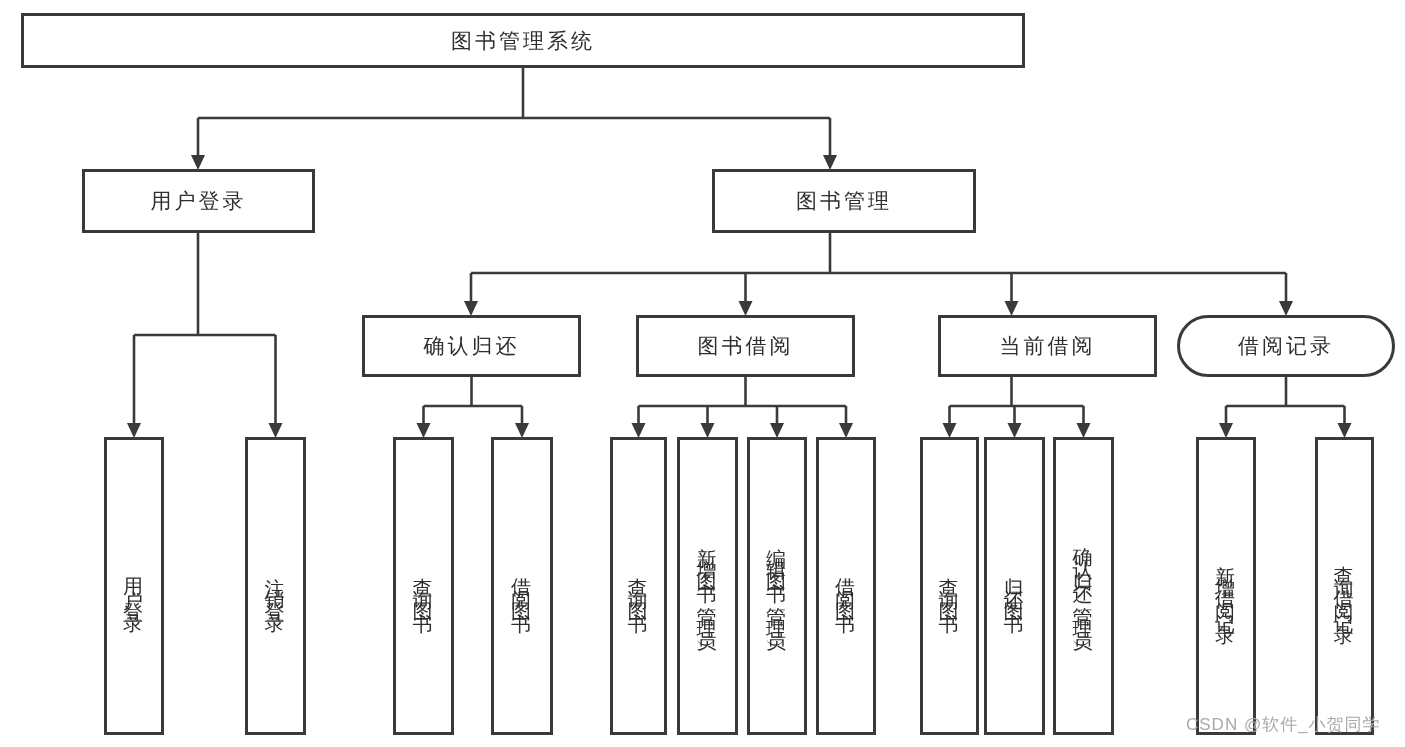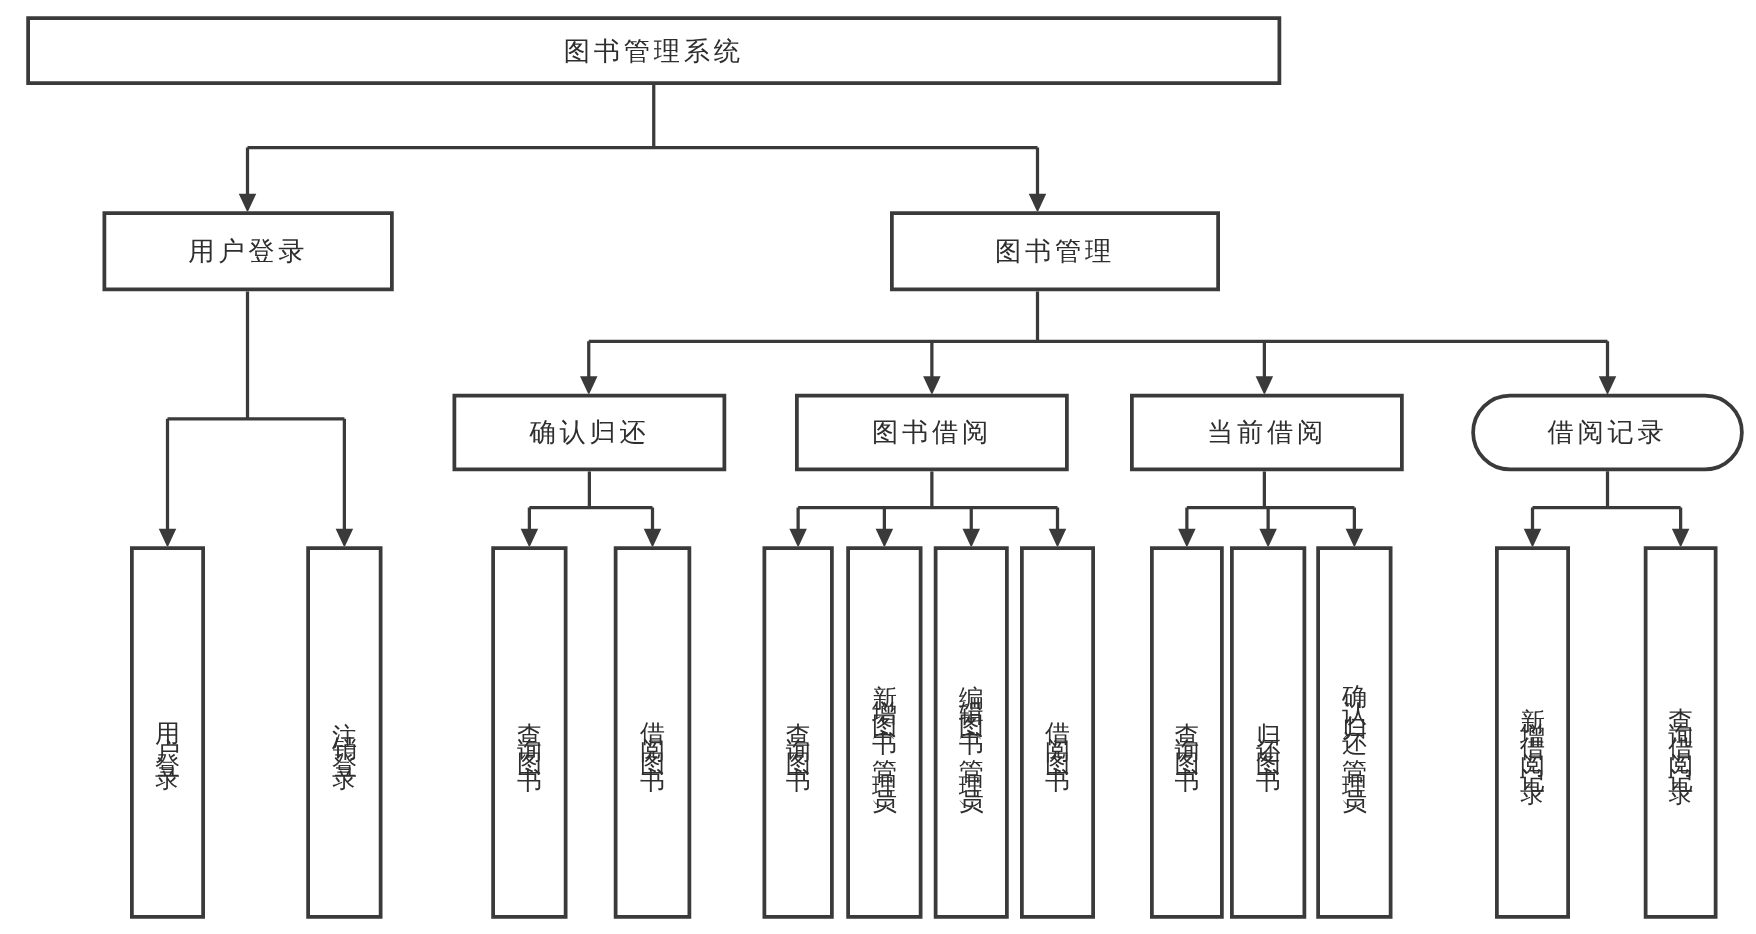--- a/index.html
+++ b/index.html
@@ -139,21 +139,21 @@
   <div class="box h" style="left:712px; top:169px; width:264px; height:64px;">
     <span>图书管理</span>
   </div>
 
   <div class="box h" style="left:362px; top:315px; width:219px; height:62px;">
     <span>确认归还</span>
   </div>
   <div class="box h" style="left:636px; top:315px; width:219px; height:62px;">
     <span>图书借阅</span>
   </div>
-  <div class="box h" style="left:904px; top:315px; width:219px; height:62px;">
+  <div class="box h" style="left:938px; top:315px; width:219px; height:62px;">
     <span>当前借阅</span>
   </div>
   <div class="box h" style="left:1177px; top:315px; width:218px; height:62px;border-radius:31px;">
     <span>借阅记录</span>
   </div>
 
   <div class="box v" style="left:104px; top:437px; width:60px; height:298px;">
     <span>用户登录</span>
   </div>
   <div class="box v" style="left:245px; top:437px; width:61px; height:298px;">
@@ -190,14 +190,15 @@
     <span>确认归还（管理员）</span>
   </div>
 
   <div class="box v" style="left:1196px; top:437px; width:60px; height:298px;">
     <span>新增借阅记录</span>
   </div>
   <div class="box v" style="left:1315px; top:437px; width:59px; height:298px;">
     <span>查询借阅记录</span>
   </div>
 
+  <div class="watermark">CSDN @软件_小贺同学</div>
 
 </div>
 
 </body></html>

